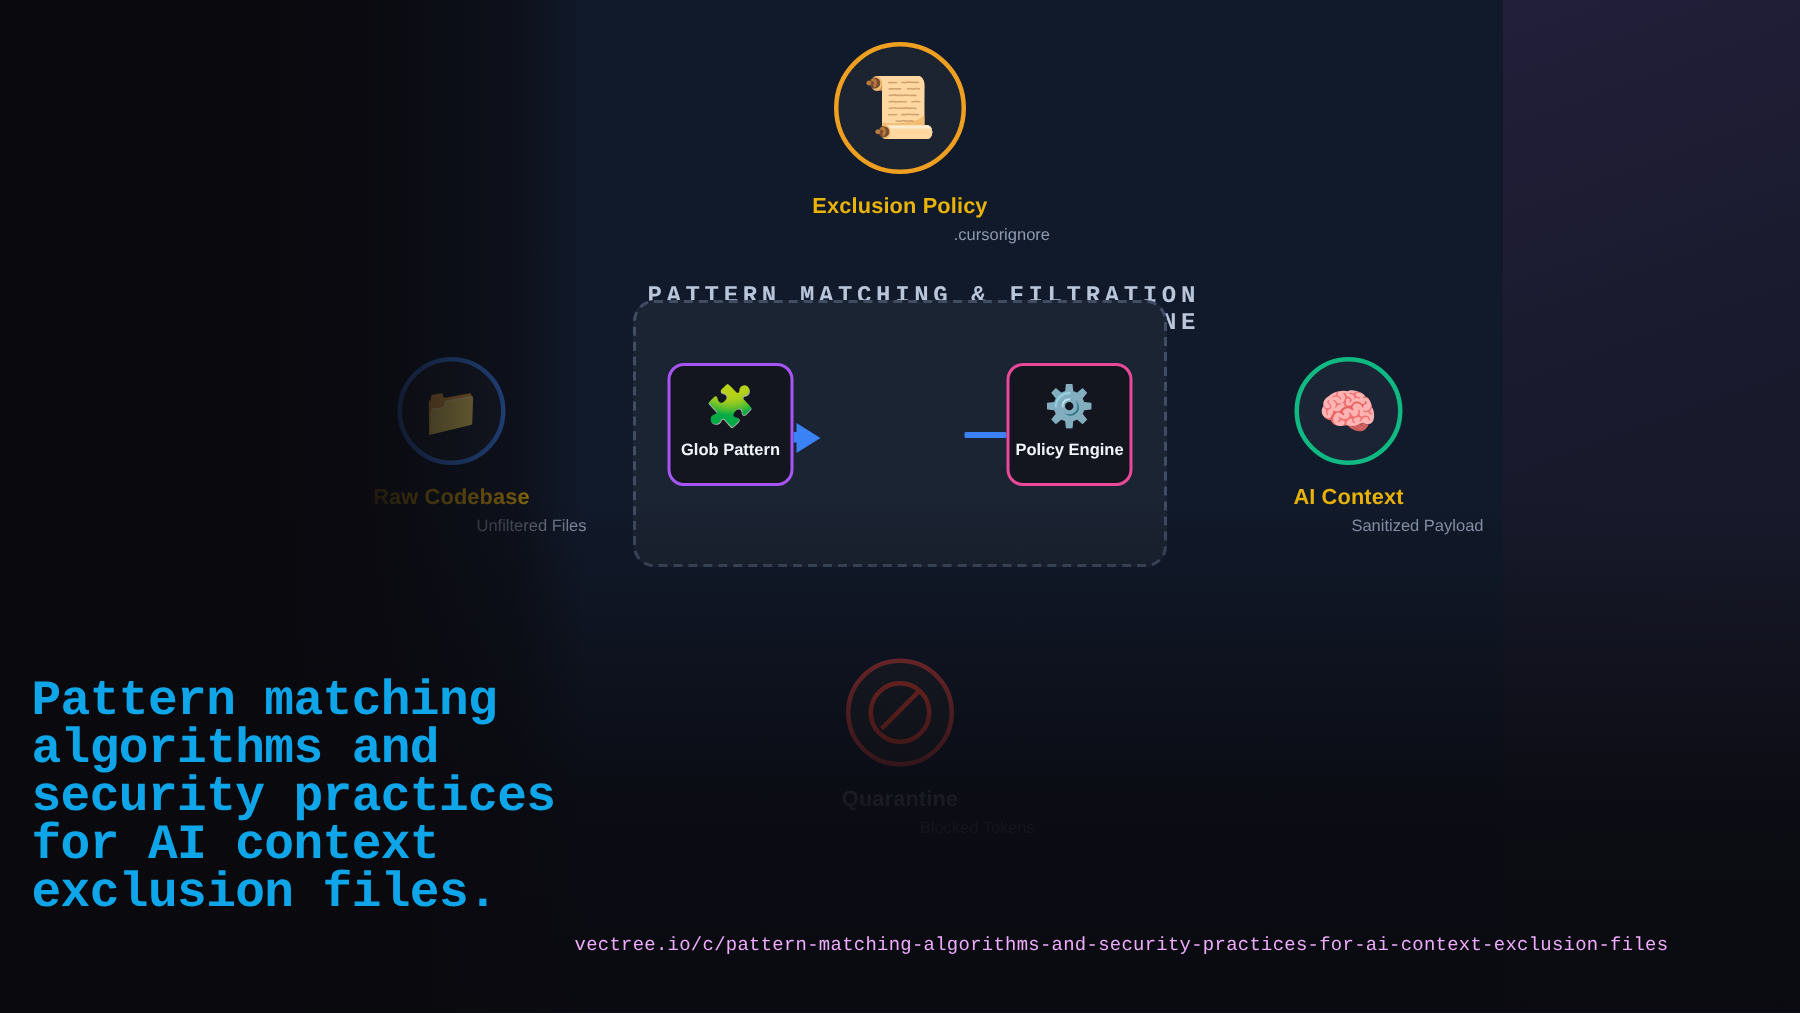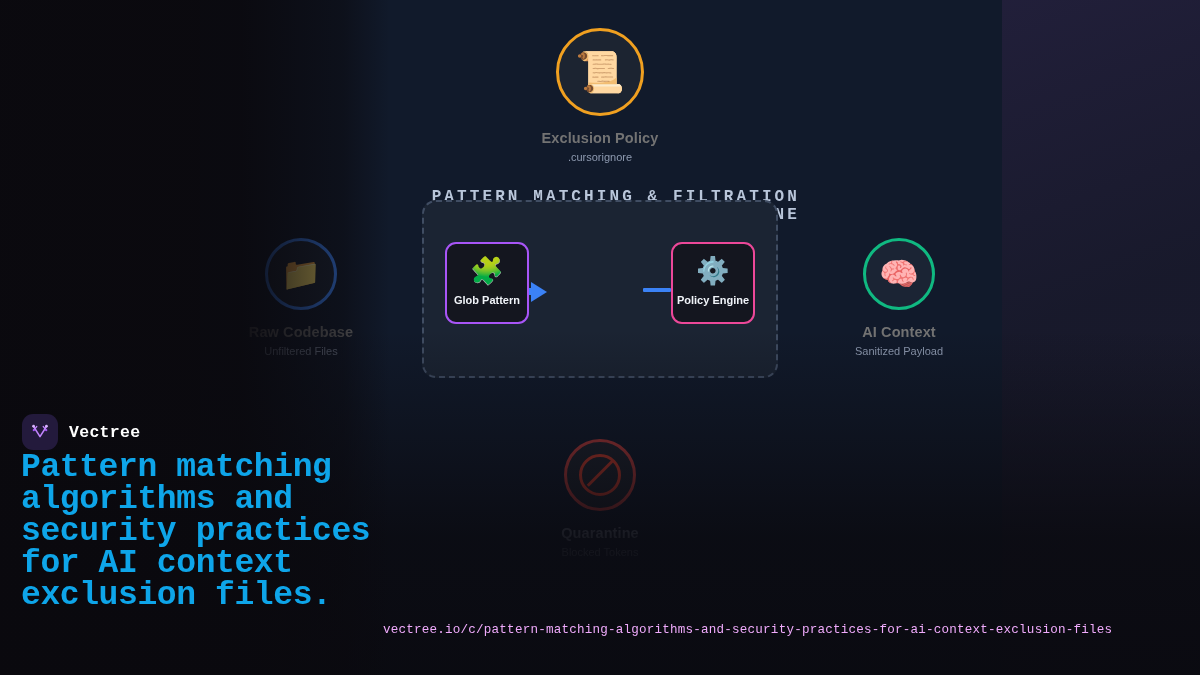--- a/index.html
+++ b/index.html
@@ -94,28 +94,29 @@
     background: #1c2431;
   }
   .ring-emoji {
     font-size: 40px;
     line-height: 1;
   }
   .node-title {
     margin-top: 14px;
     font-size: 14.5px;
     font-weight: bold;
-    color: #737373;
+    color: #eab308;
     letter-spacing: 0.1px;
   }
   .node-sub {
     margin-top: 5px;
     font-size: 11px;
     color: #8e9ab0;
     font-family: "Liberation Sans", sans-serif;
+    text-align: right;
   }
 
   
   .section-label {
     position: absolute;
     left: 400px; top: 188px;
     width: 400px;
     text-align: right;
     font-family: "Liberation Mono", monospace;
     font-size: 16px;
@@ -353,34 +354,20 @@
       <div class="node-sub quarantine-sub">Blocked Tokens</div>
     </div>
 
   </div>
 
   <div class="bottom-fade"></div>
   <div class="left-fade"></div>
 
   <div class="overlay">
 
-    <div class="brand">
-      <div class="brand-logo">
-        <svg width="22" height="22" viewBox="0 0 24 24" aria-hidden="true">
-          <path d="M5 6 L12 17 L19 6" stroke="#c084fc" stroke-width="1.7" fill="none" stroke-linecap="round" stroke-linejoin="round"></path>
-          <path d="M8.5 6 L5.5 9.5" stroke="#c084fc" stroke-width="1.4" fill="none" stroke-linecap="round"></path>
-          <path d="M15.5 6 L18.5 9.5" stroke="#c084fc" stroke-width="1.4" fill="none" stroke-linecap="round"></path>
-          <circle cx="5" cy="5.6" r="1.5" fill="#d8b4fe"></circle>
-          <circle cx="19" cy="5.6" r="1.5" fill="#d8b4fe"></circle>
-          <circle cx="5.2" cy="10" r="1.2" fill="#a855f7"></circle>
-          <circle cx="18.8" cy="10" r="1.2" fill="#a855f7"></circle>
-        </svg>
-      </div>
-      <div class="brand-name">Vectree</div>
-    </div>
 
     <div class="headline">Pattern matching algorithms and security practices for AI context exclusion files.</div>
 
     <div class="url">vectree.io/c/pattern-matching-algorithms-and-security-practices-for-ai-context-exclusion-files</div>
 
   </div>
 
 </div>
 
 </body></html>

